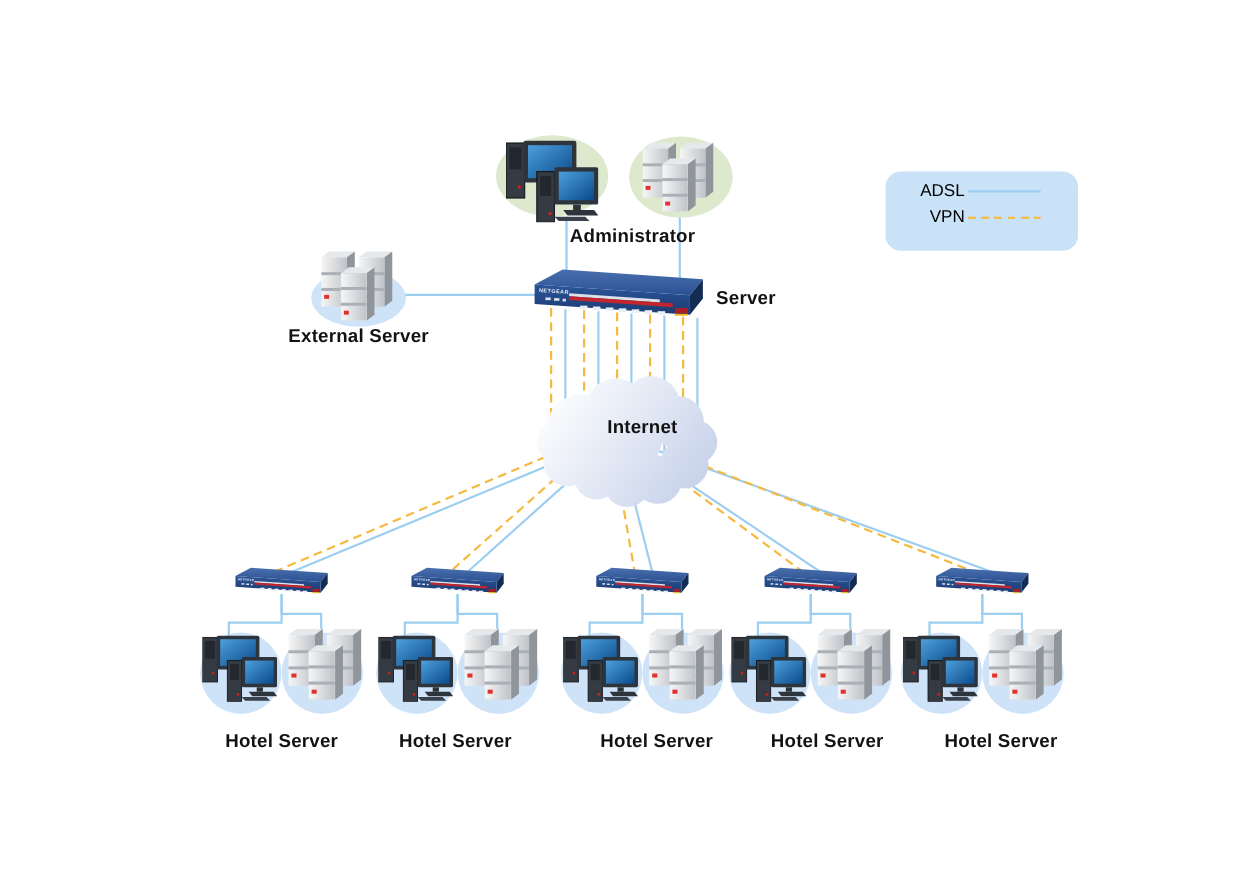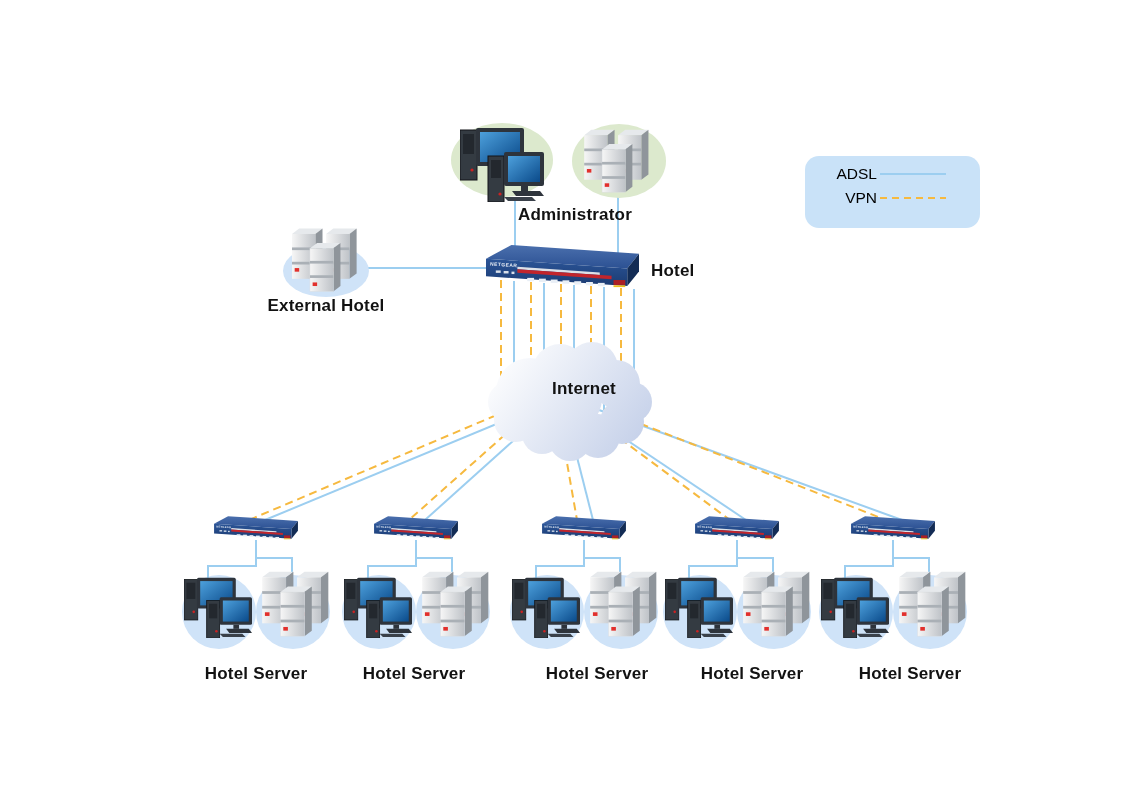--- a/index.html
+++ b/index.html
@@ -201,22 +201,22 @@
     <use href="#router" x="484" y="241" width="157" height="51"></use>
 
     <use href="#hotelgroup" x="256"></use>
     <use href="#hotelgroup" x="416"></use>
     <use href="#hotelgroup" x="584"></use>
     <use href="#hotelgroup" x="737"></use>
     <use href="#hotelgroup" x="893"></use>
   </svg>
 
   <div class="lbl centered" style="left:575px;top:205px;">Administrator</div>
-  <div class="lbl centered" style="left:326px;top:296px;">External Hotel</div>
-  <div class="lbl" style="left:651px;top:261px;">Hotel</div>
+  <div class="lbl centered" style="left:326px;top:296px;">External Server</div>
+  <div class="lbl" style="left:651px;top:261px;">Server</div>
   <div class="lbl centered" style="left:584px;top:379px;">Internet</div>
   <div class="lbl centered" style="left:256px;top:664px;">Hotel Server</div>
   <div class="lbl centered" style="left:414px;top:664px;">Hotel Server</div>
   <div class="lbl centered" style="left:597px;top:664px;">Hotel Server</div>
   <div class="lbl centered" style="left:752px;top:664px;">Hotel Server</div>
   <div class="lbl centered" style="left:910px;top:664px;">Hotel Server</div>
 
   <div class="legend">
     <div class="legend-row">
       <span class="legend-label">ADSL</span>

